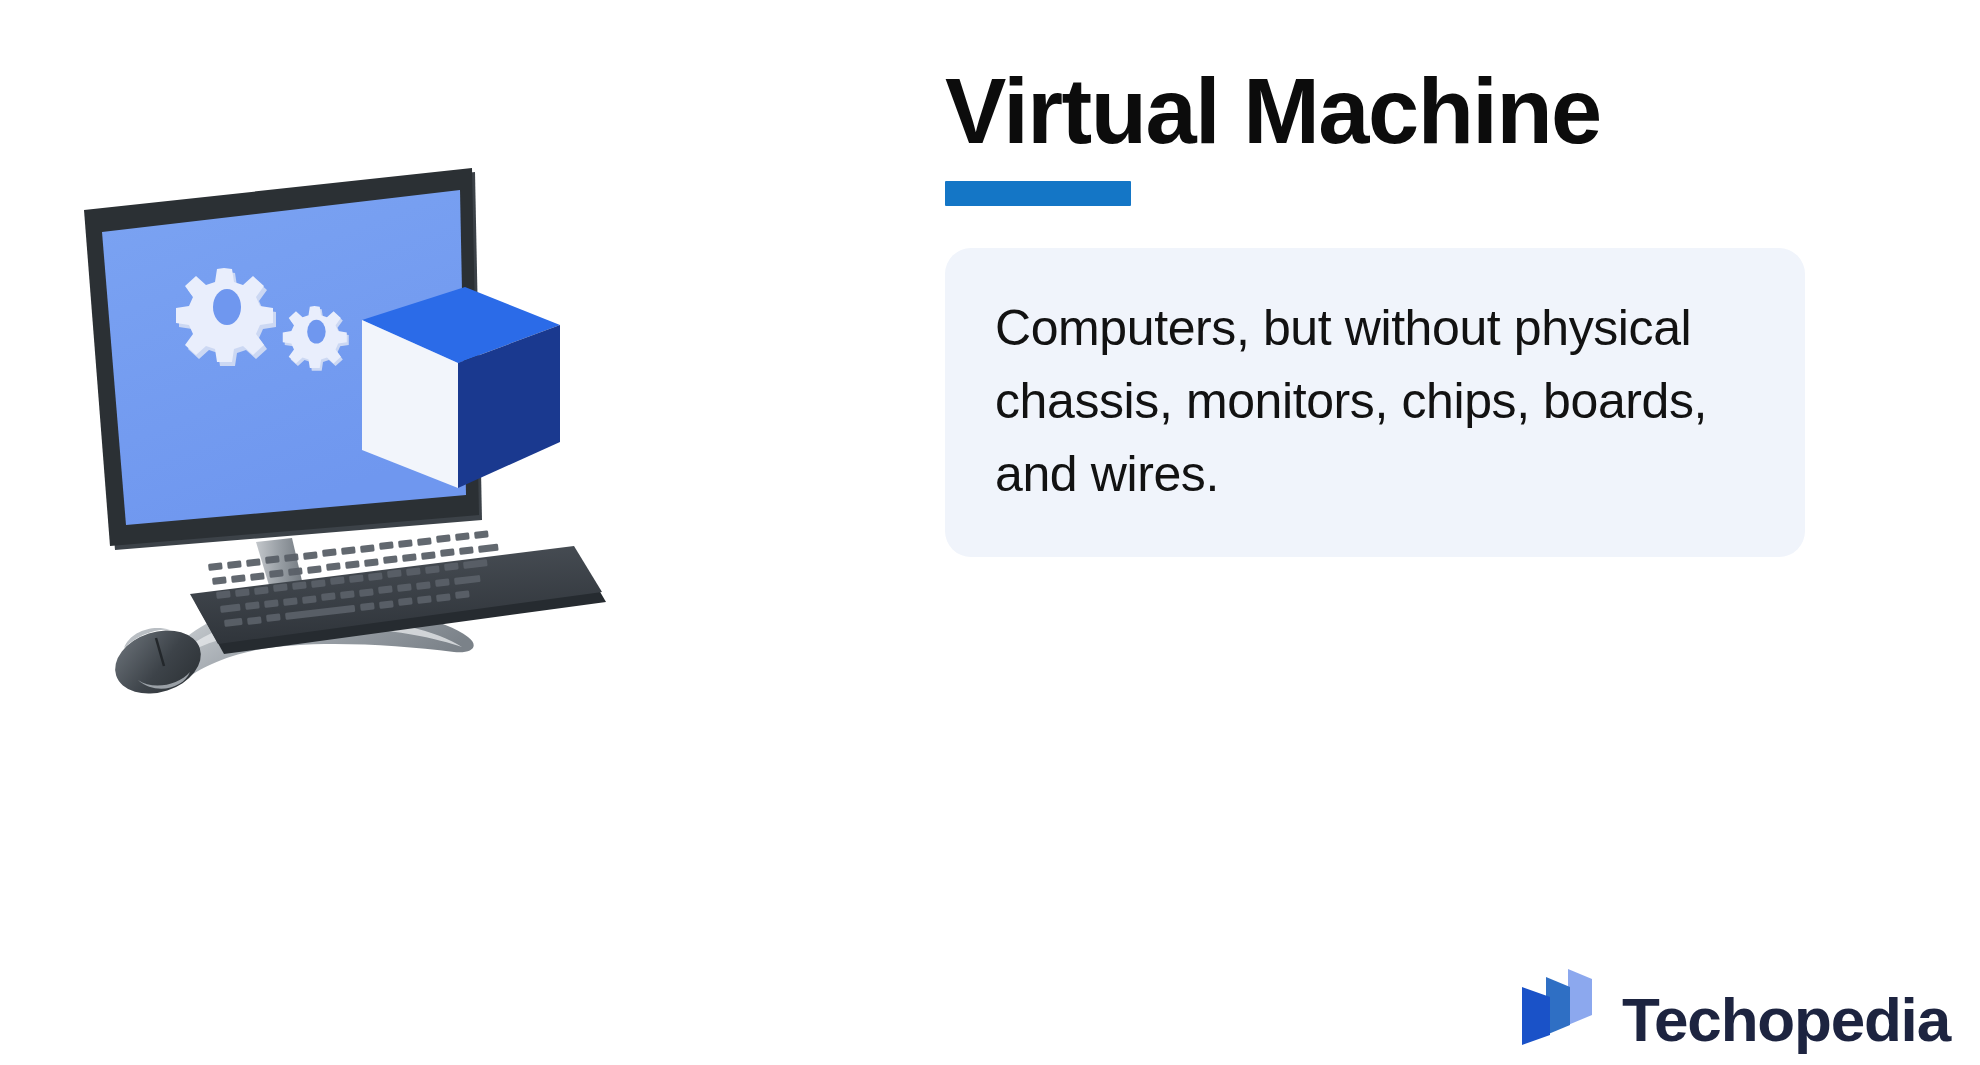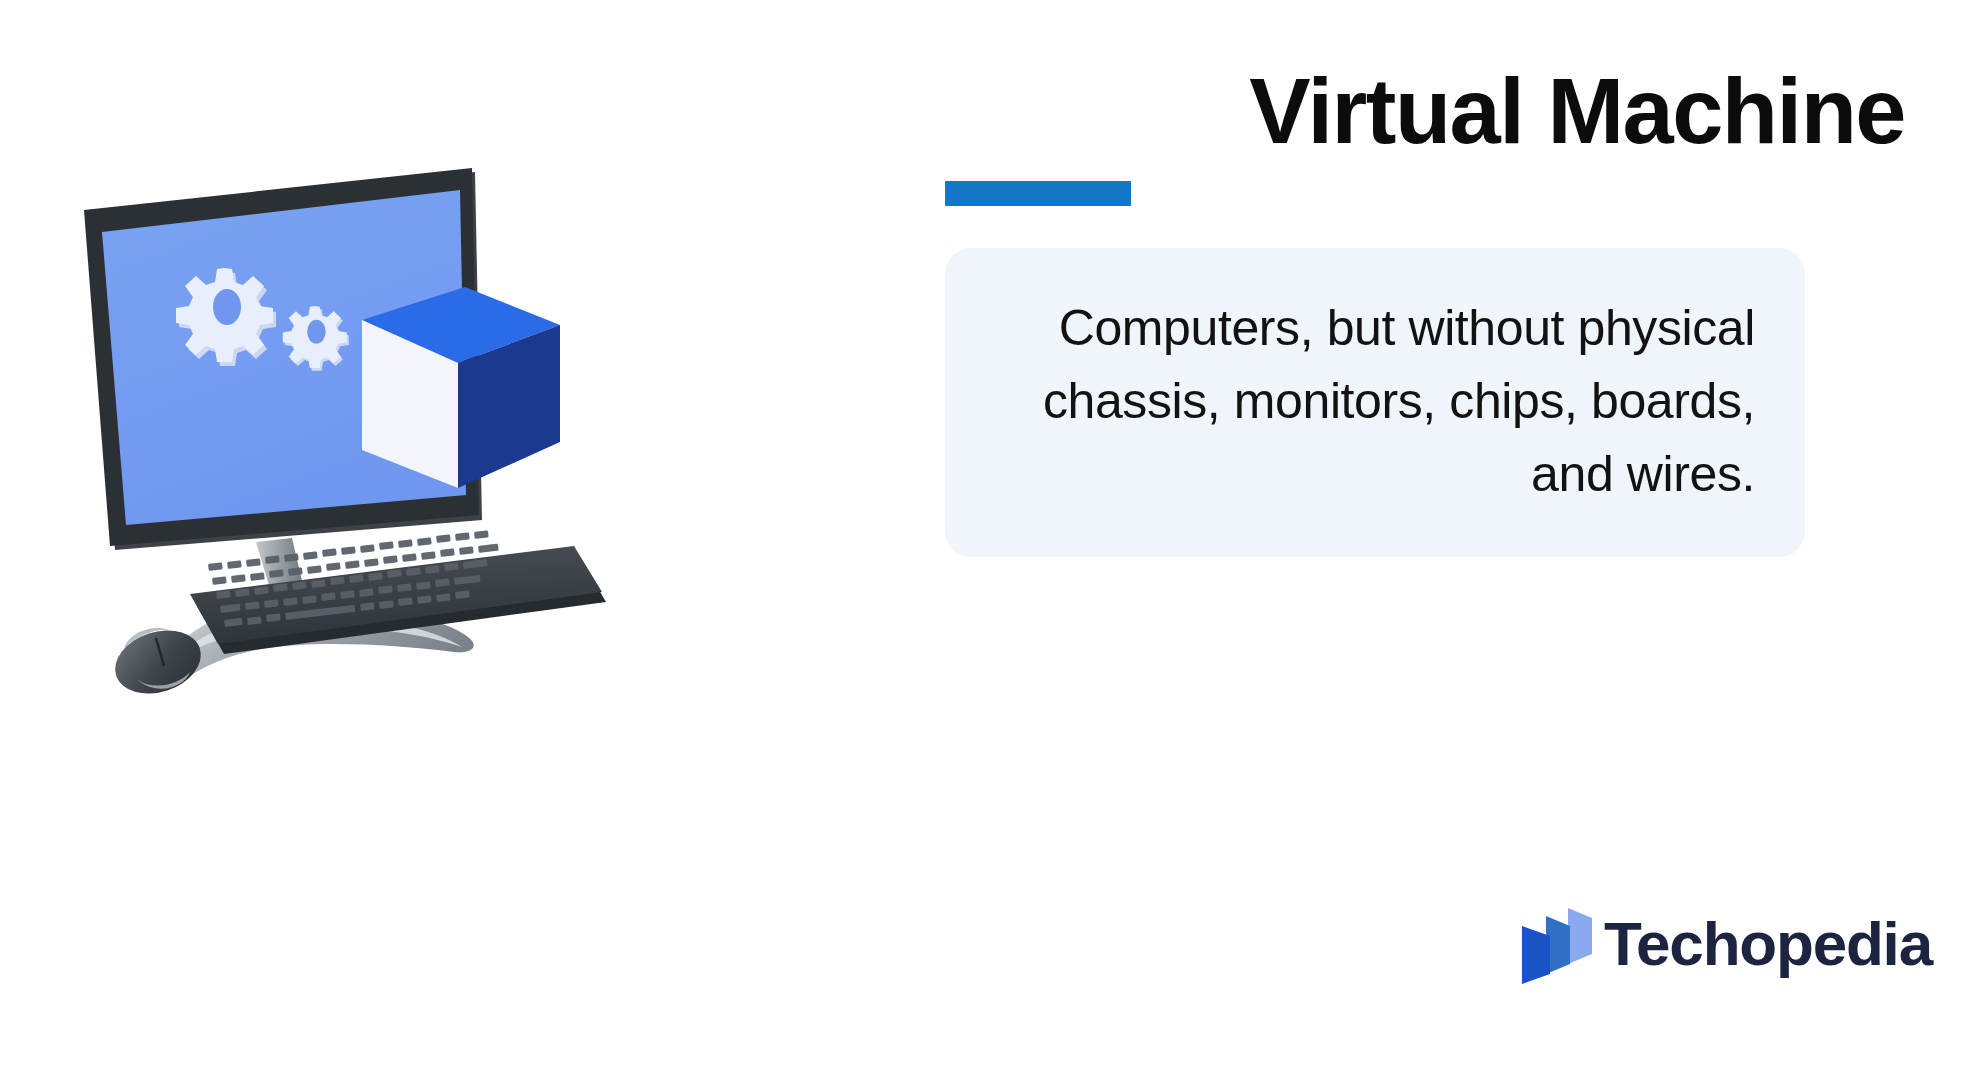--- a/index.html
+++ b/index.html
@@ -37,55 +37,53 @@
     width: 960px;
   }
   .title {
     margin: 0;
     font-family: "Liberation Sans", sans-serif;
     font-weight: bold;
     font-size: 92px;
     line-height: 1.12;
     letter-spacing: -1.5px;
     color: #0c0c0c;
-    text-align: right;
   }
   .accent-bar {
     margin-top: 18px;
     width: 186px;
     height: 25px;
     background: #1476c6;
     border-radius: 1px;
   }
   .desc-card {
     margin-top: 42px;
     width: 860px;
     box-sizing: border-box;
     background: #f0f4fb;
     border-radius: 26px;
     padding: 44px 50px 46px 50px;
-    text-align: right;
   }
   .desc-text {
     margin: 0;
     font-family: "Liberation Sans", sans-serif;
     font-size: 50px;
     line-height: 1.46;
     color: #121212;
     letter-spacing: -0.4px;
   }
 
   
   .logo {
     position: absolute;
     left: 1510px;
-    top: 898px;
+    top: 959px;
     display: flex;
-    align-items: center;
-    gap: 2px;
+    align-items: flex-end;
+    gap: 20px;
   }
   .logo-mark { width: 92px; height: 92px; flex: 0 0 auto; }
   .logo-mark svg { display:block; width:100%; height:100%; }
   .logo-word {
     font-family: "Liberation Sans", sans-serif;
     font-weight: bold;
     font-size: 62px;
     letter-spacing: -1.2px;
     color: #1d2440;
     line-height: 1;

